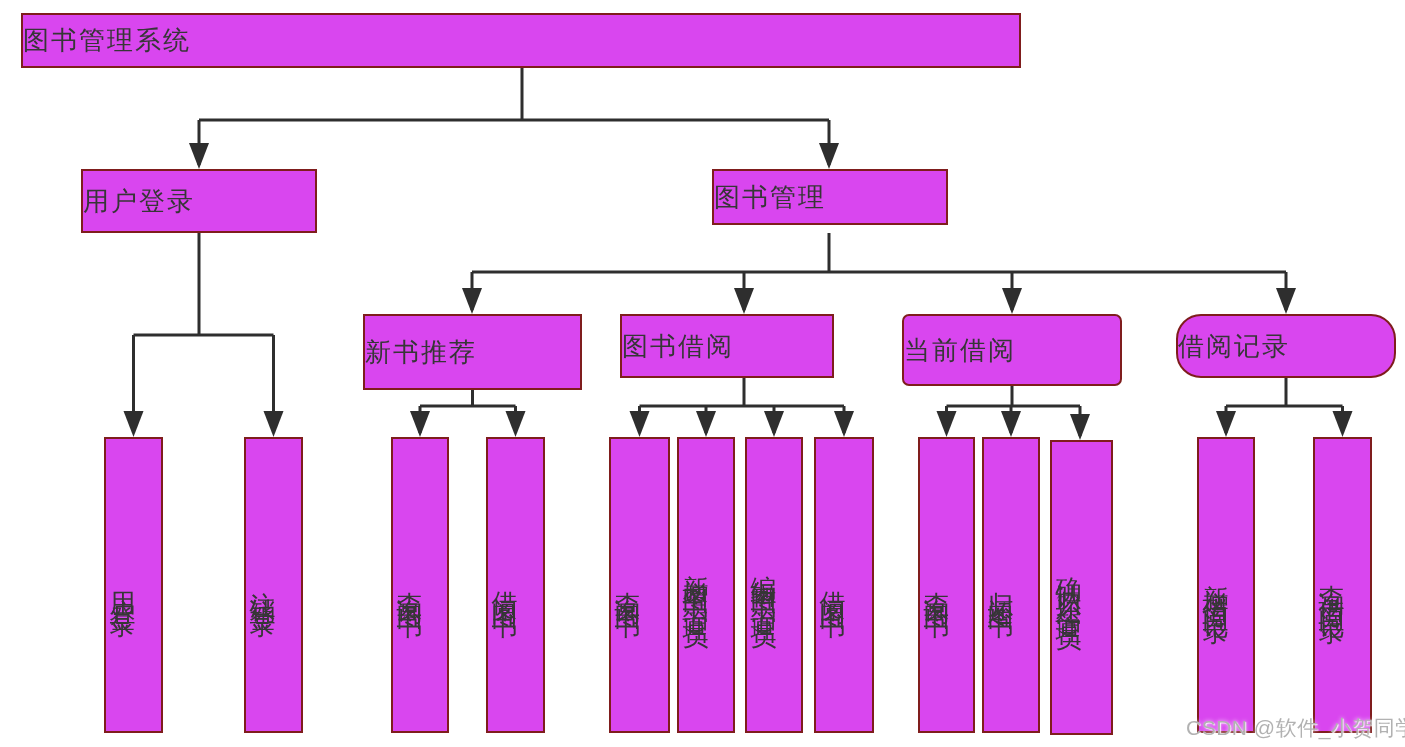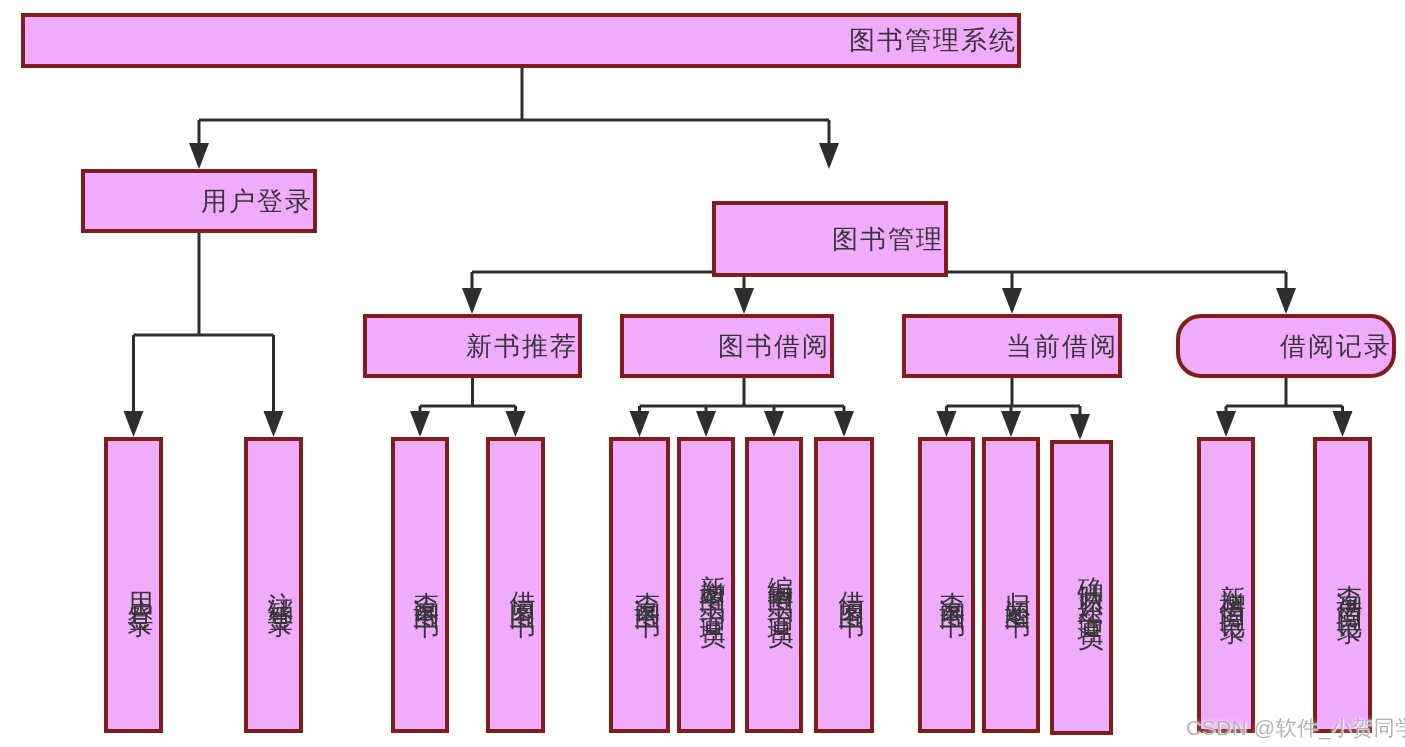--- a/index.html
+++ b/index.html
@@ -3,22 +3,22 @@
 <meta charset="utf-8">
 <style>
   html,body { margin:0; padding:0; background:#ffffff; }
   #canvas {
     position:relative; width:1405px; height:747px; background:#ffffff;
     font-family:"Liberation Sans", sans-serif; overflow:hidden;
   }
   #connectors { position:absolute; left:0; top:0; z-index:0; }
   .box {
     position:absolute; box-sizing:border-box;
-    border:4px solid #7f1d1d; background:#f0abfc;
-    display:flex; align-items:center; justify-content:flex-end;
+    border:2px solid #7f1d1d; background:#d946ef;
+    display:flex; align-items:center; justify-content:flex-start;
     color:#363636; font-size:26px; letter-spacing:2px;
     z-index:1; white-space:nowrap;
   }
   .vtext {
     writing-mode:vertical-rl; text-orientation:mixed;
     letter-spacing:7px; font-size:26px; color:#363636;
   }
   #watermark {
     position:absolute; left:1186px; top:714px; z-index:3;
     font-size:21px; letter-spacing:0.5px; color:#b2b2b2;
@@ -64,31 +64,31 @@
     </g>
   </svg>
 
   <div class="box" style="left:21px; top:13px; width:1000px; height:55px;">
     <span>图书管理系统</span>
   </div>
 
   <div class="box" style="left:81px; top:169px; width:236px; height:64px;">
     <span>用户登录</span>
   </div>
-  <div class="box" style="left:712px; top:169px; width:236px; height:76px;margin-top:32px;">
+  <div class="box" style="left:712px; top:169px; width:236px; height:56px;">
     <span>图书管理</span>
   </div>
 
-  <div class="box" style="left:363px; top:314px; width:219px; height:64px;">
+  <div class="box" style="left:363px; top:314px; width:219px; height:76px;">
     <span>新书推荐</span>
   </div>
   <div class="box" style="left:620px; top:314px; width:214px; height:64px;">
     <span>图书借阅</span>
   </div>
-  <div class="box" style="left:902px; top:314px; width:220px; height:64px;">
+  <div class="box" style="left:902px; top:314px; width:220px; height:72px;border-radius:7px;">
     <span>当前借阅</span>
   </div>
   <div class="box" style="left:1176px; top:314px; width:220px; height:64px;border-radius:25px;">
     <span>借阅记录</span>
   </div>
 
   <div class="box" style="left:104px; top:437px; width:59px; height:296px;">
     <span class="vtext">用户登录</span>
   </div>
   <div class="box" style="left:244px; top:437px; width:59px; height:296px;">

